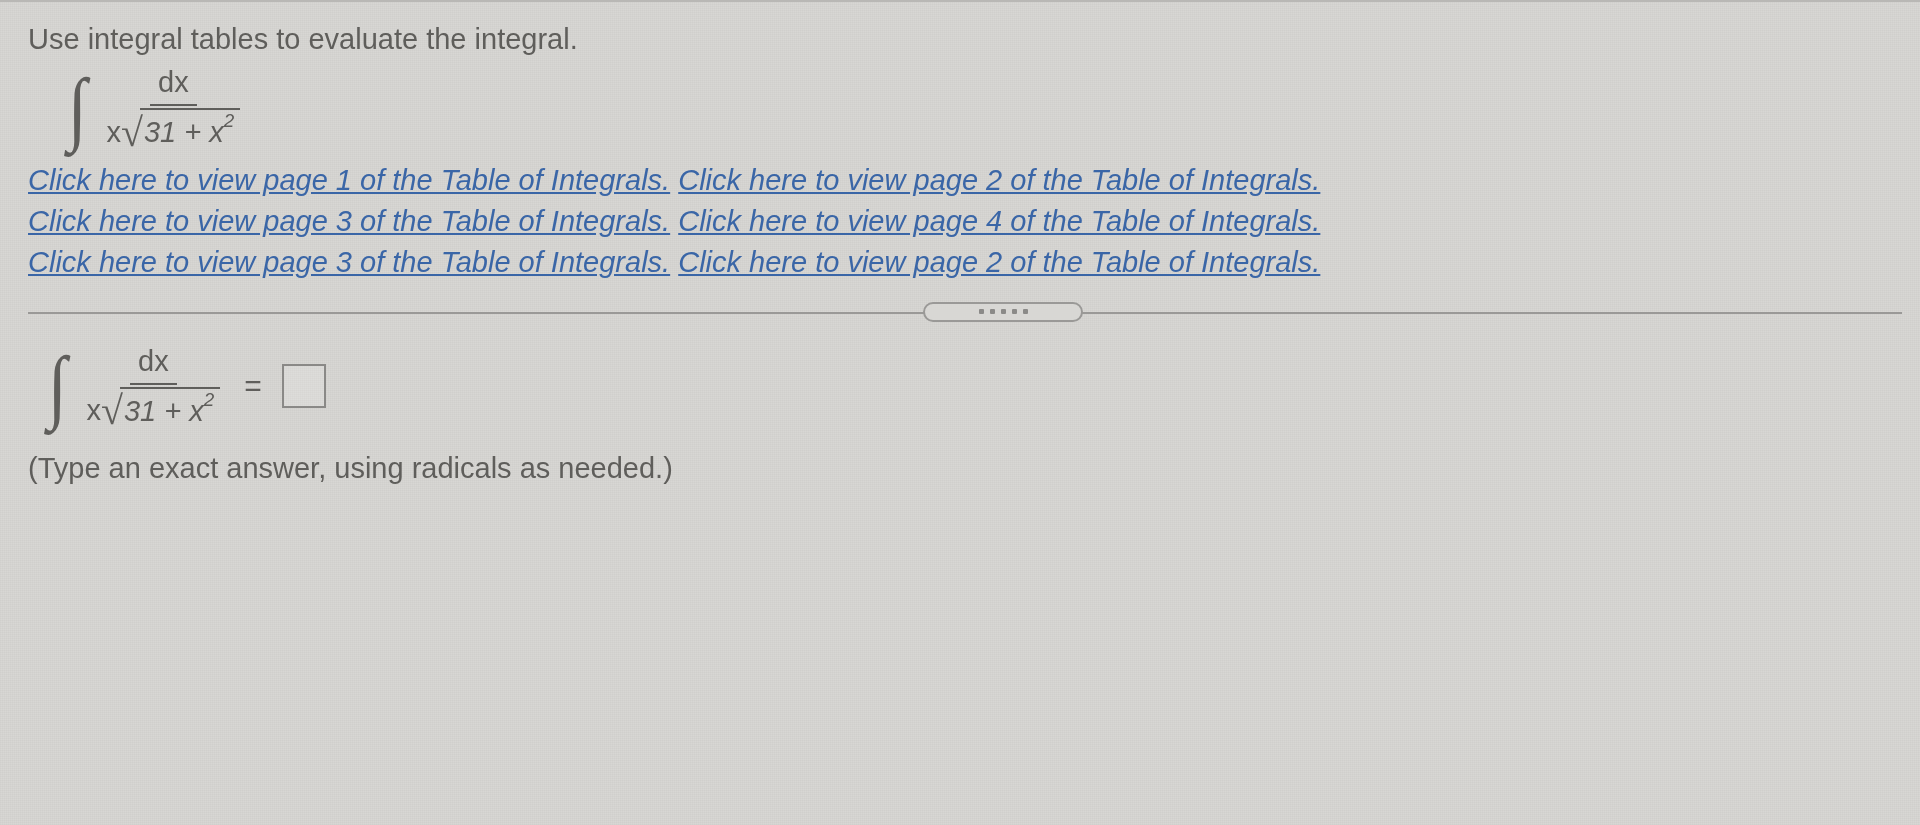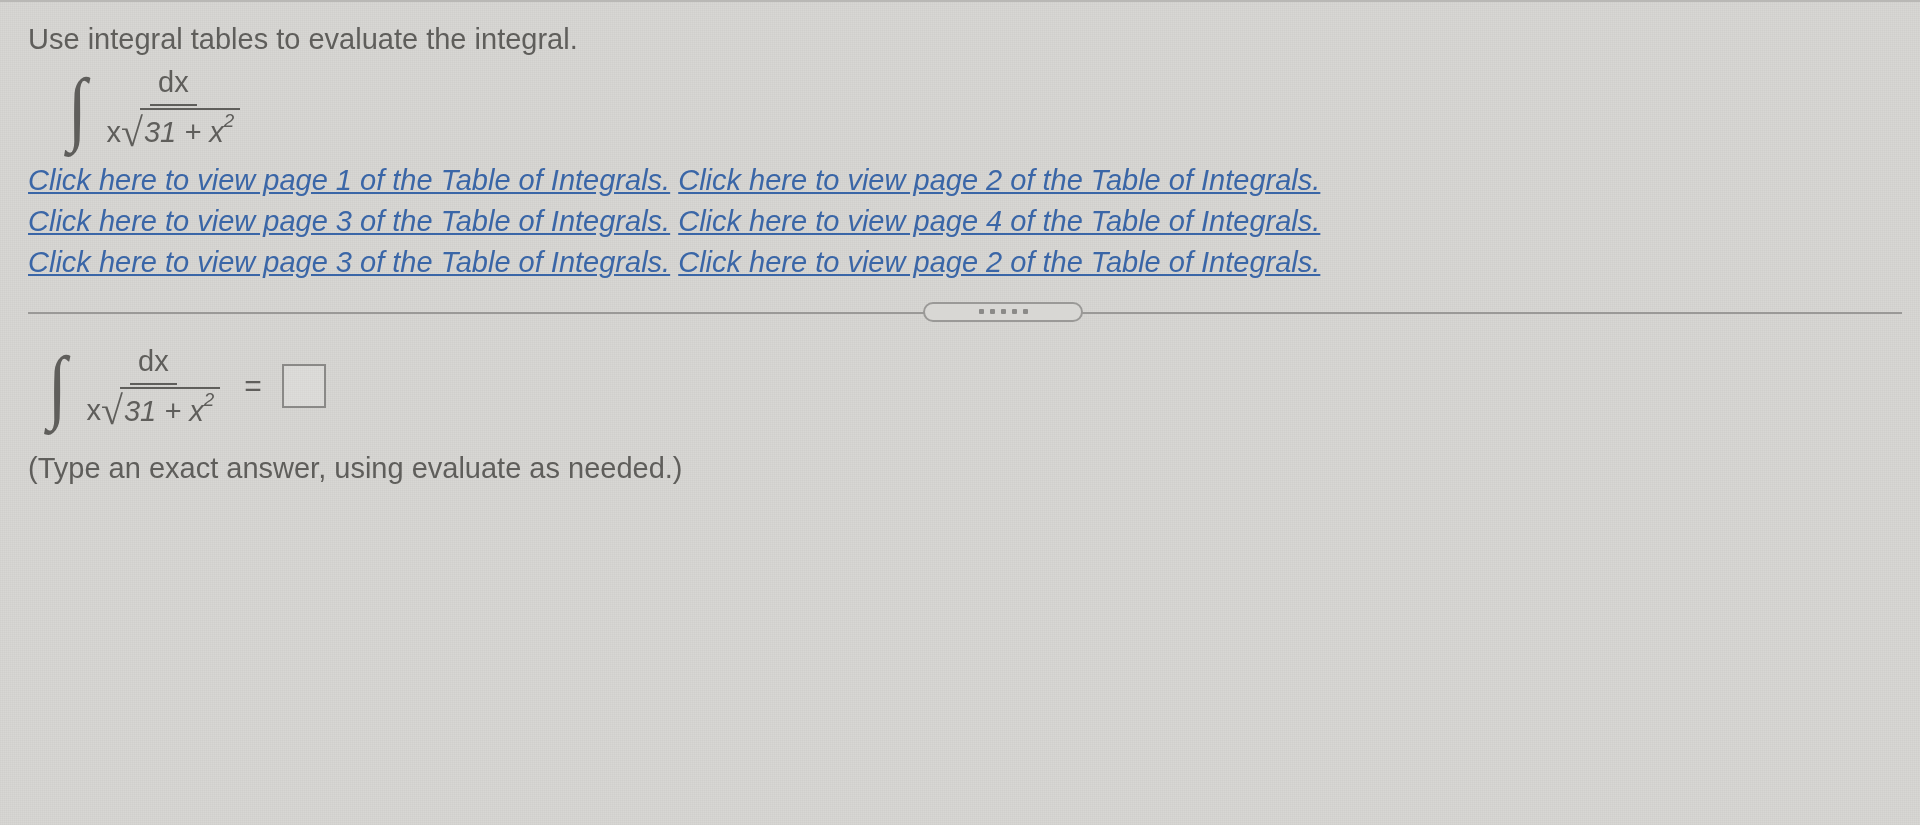--- a/index.html
+++ b/index.html
@@ -191,13 +191,13 @@
         <span class="radicand">
           <span>31 + x</span><span class="sup">2</span>
         </span>
       </span>
     </span>
   </span>
   <span class="eq">=</span>
   <span class="answer-box"></span>
 </div>
 
-<div class="hint">(Type an exact answer, using evaluate as needed.)</div>
+<div class="hint">(Type an exact answer, using radicals as needed.)</div>
 
 </body></html>

